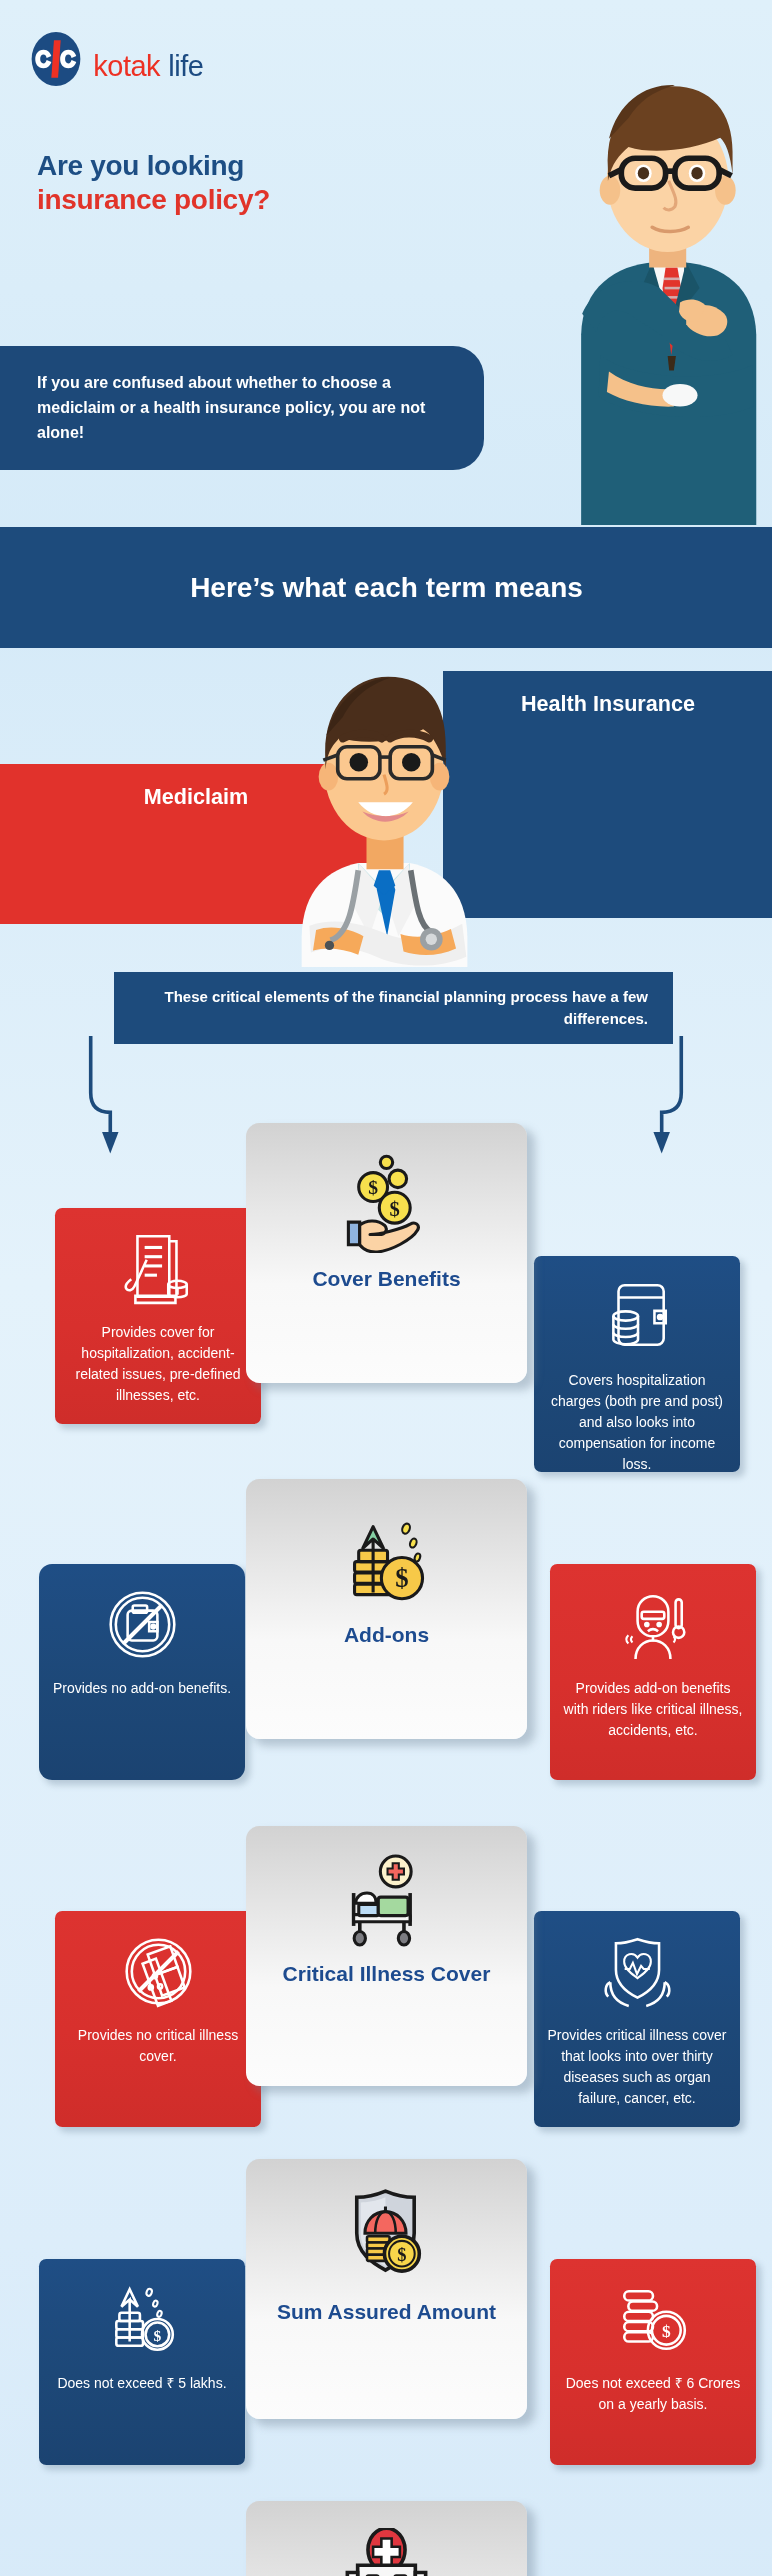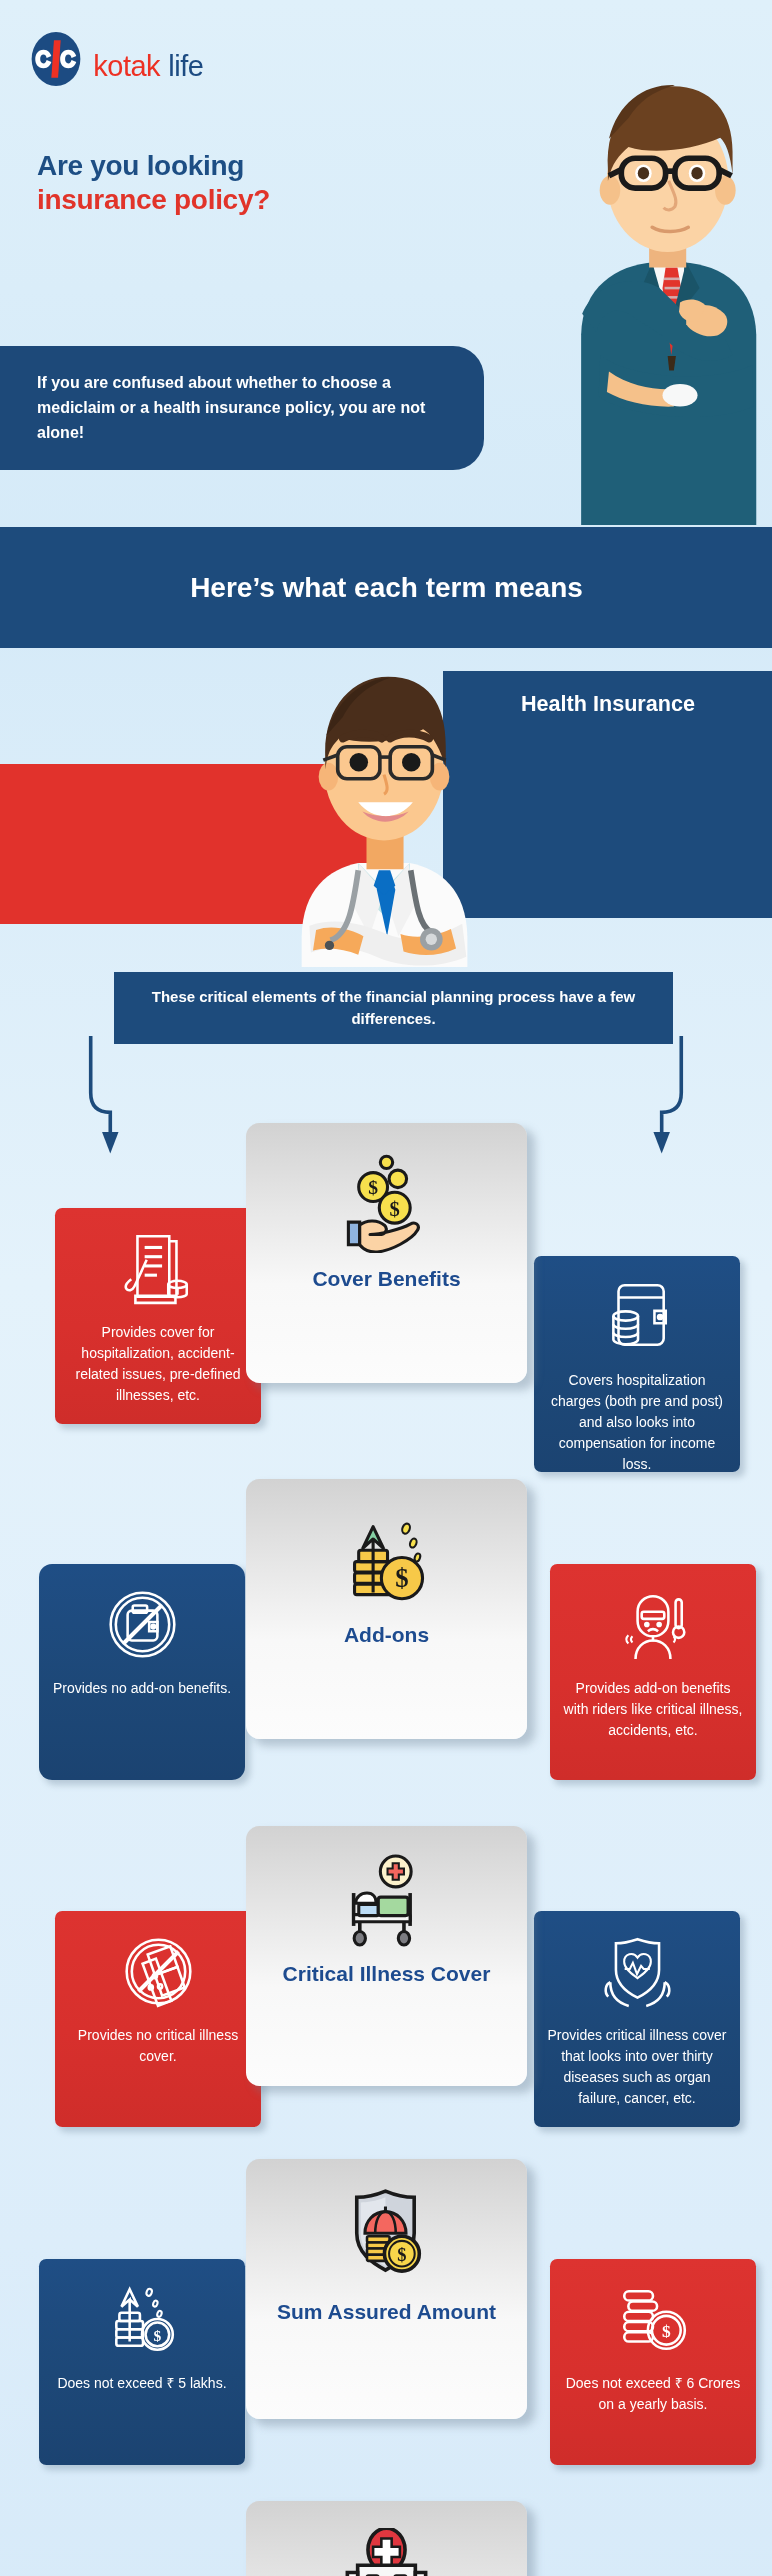--- a/index.html
+++ b/index.html
@@ -66,21 +66,21 @@
   .def-blue h3{ color:#fff; font-size:21.6px; font-weight:bold; margin-bottom:8.2px;}
   .def-blue p{ color:#fff; font-size:14px; line-height:1.5;}
   .doctor{ position:absolute; left:281px; top:0px; width:206px; height:319px; z-index:16;}
 
   
   .note{
     position:absolute; left:114px; top:972px; width:559px; height:72px;
     background:#1d4b7c; z-index:22; display:flex; align-items:center; justify-content:center;
     text-align:center; padding:0 25px;
   }
-  .note p{ color:#fff; font-size:15px; font-weight:bold; line-height:1.45;}
+  .note p{ color:#fff; font-size:15px; font-weight:bold; line-height:1.45;text-align:right;}
 
   .arrows{ position:absolute; left:0; top:1036px; width:773px; height:129px; z-index:12;}
 
   
   .row{ position:absolute; left:0; width:773px; }
   .center-card{
     position:absolute; left:246px; width:281px;
     background:linear-gradient(180deg,#d2d2d2 0%,#e8e8e8 35%,#f8f8f8 62%,#fcfcfc 100%);
     border-radius:13.4px;
     box-shadow:7.2px 6.2px 8.2px rgba(110,130,148,.38);
@@ -192,20 +192,21 @@
     <h2>Here’s what each term means</h2>
   </div>
 
   <div class="def-section">
 
     <div class="def-blue">
       <h3>Health Insurance</h3>
     </div>
 
     <div class="def-red">
+      <h3>Mediclaim</h3>
     </div>
 
     <div class="doctor">
       <svg width="206" height="319" viewBox="0 0 400 620">
 
         <path d="M40 560 C42 470 92 430 150 418 L250 418 C310 430 360 470 362 560 L362 620 L40 620 Z" fill="#fbfbfb"></path>
         <path d="M150 418 L200 470 L250 418 L250 470 L200 520 L150 470 Z" fill="#bfe3e6"></path>
         <path d="M152 420 L200 474 L172 560 L140 500 Z" fill="#f2f2f2"></path>
         <path d="M248 420 L200 474 L228 560 L260 500 Z" fill="#f2f2f2"></path>
 

